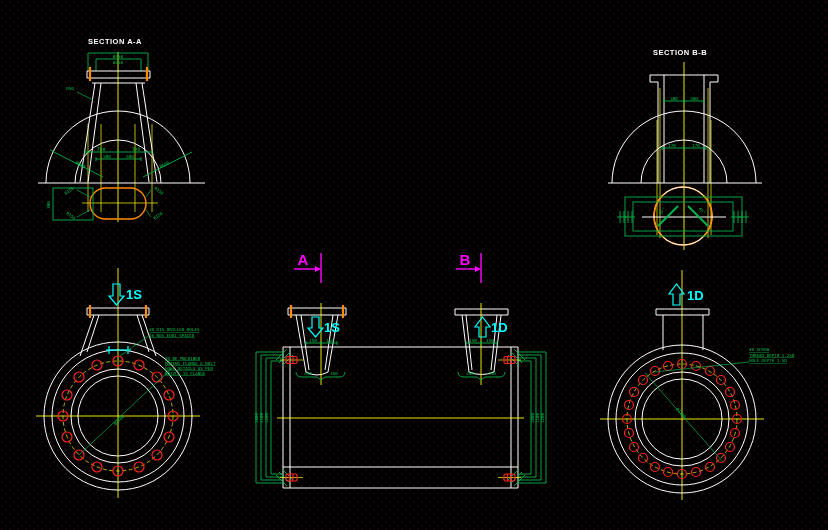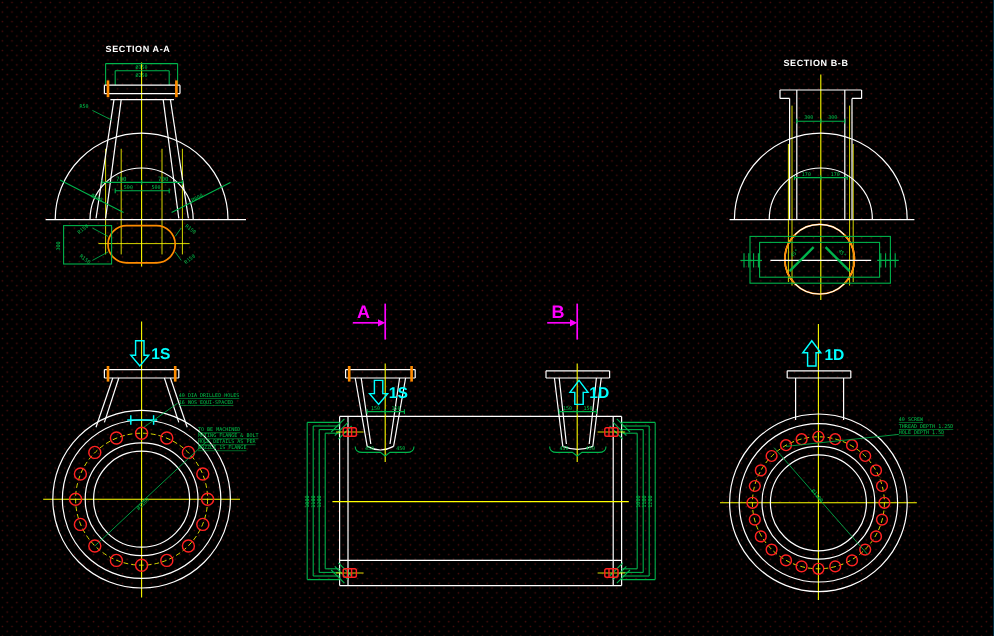--- a/index.html
+++ b/index.html
@@ -1,16 +1,16 @@
 <!DOCTYPE html>
 <html><head>
 <meta charset="utf-8">
 <style>
   html,body{margin:0;padding:0;background:#000;}
-  .stage{position:relative;width:828px;height:530px;background:#0ea5e9;overflow:hidden;}
+  .stage{position:relative;width:828px;height:530px;background:#e5e5e5;overflow:hidden;}
   svg{display:block}
   
   .w{stroke:#ffffff;fill:none;stroke-width:1}
   .g{stroke:#00b44c;fill:none;stroke-width:.9}
   .gthin{stroke:#00b44c;fill:none;stroke-width:.7}
   .gthick{stroke:#00b44c;fill:none;stroke-width:2}
   .y{stroke:#ffff00;fill:none;stroke-width:.9}
   .ythin{stroke:#ffff00;fill:none;stroke-width:.7}
   .o{stroke:#ff8c00;fill:none;stroke-width:2.2}
   .oline{stroke:#ff8c00;fill:none;stroke-width:1.4}

